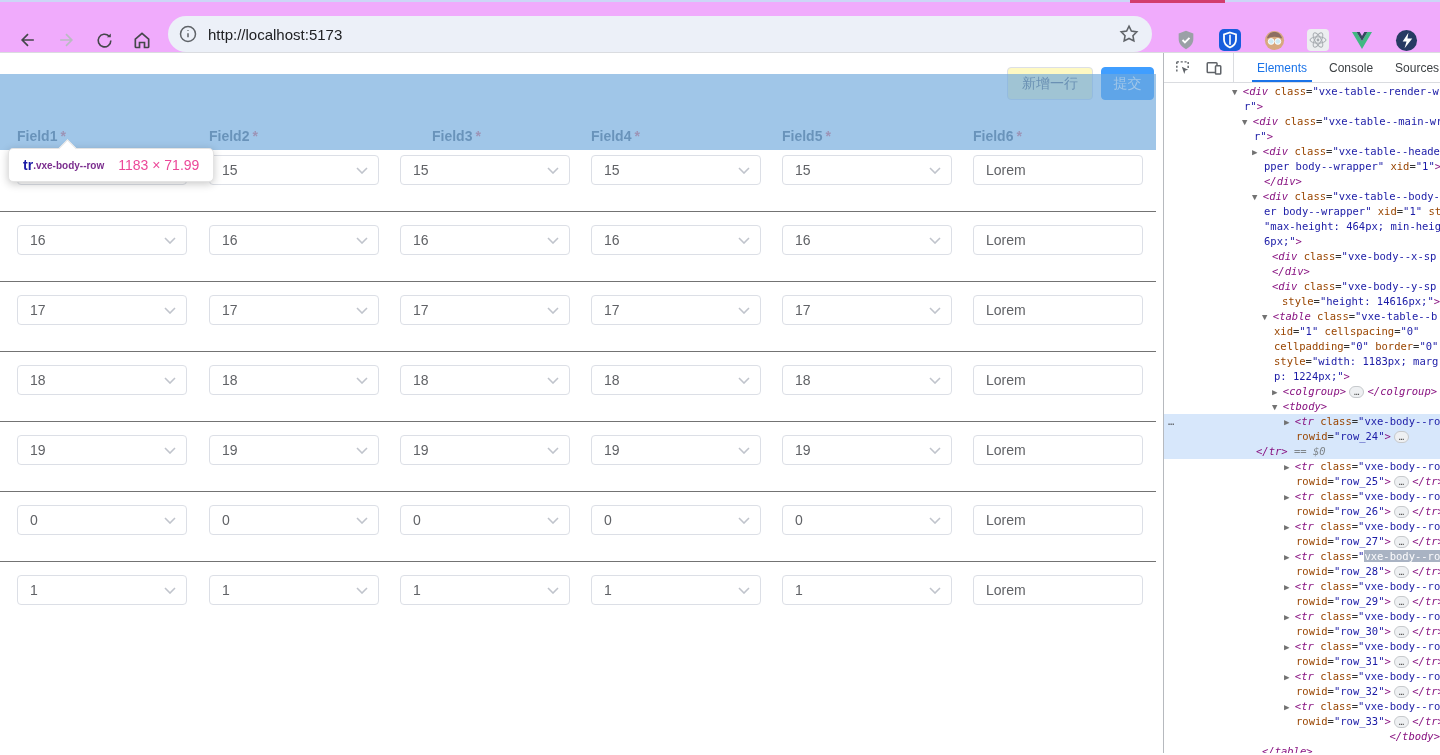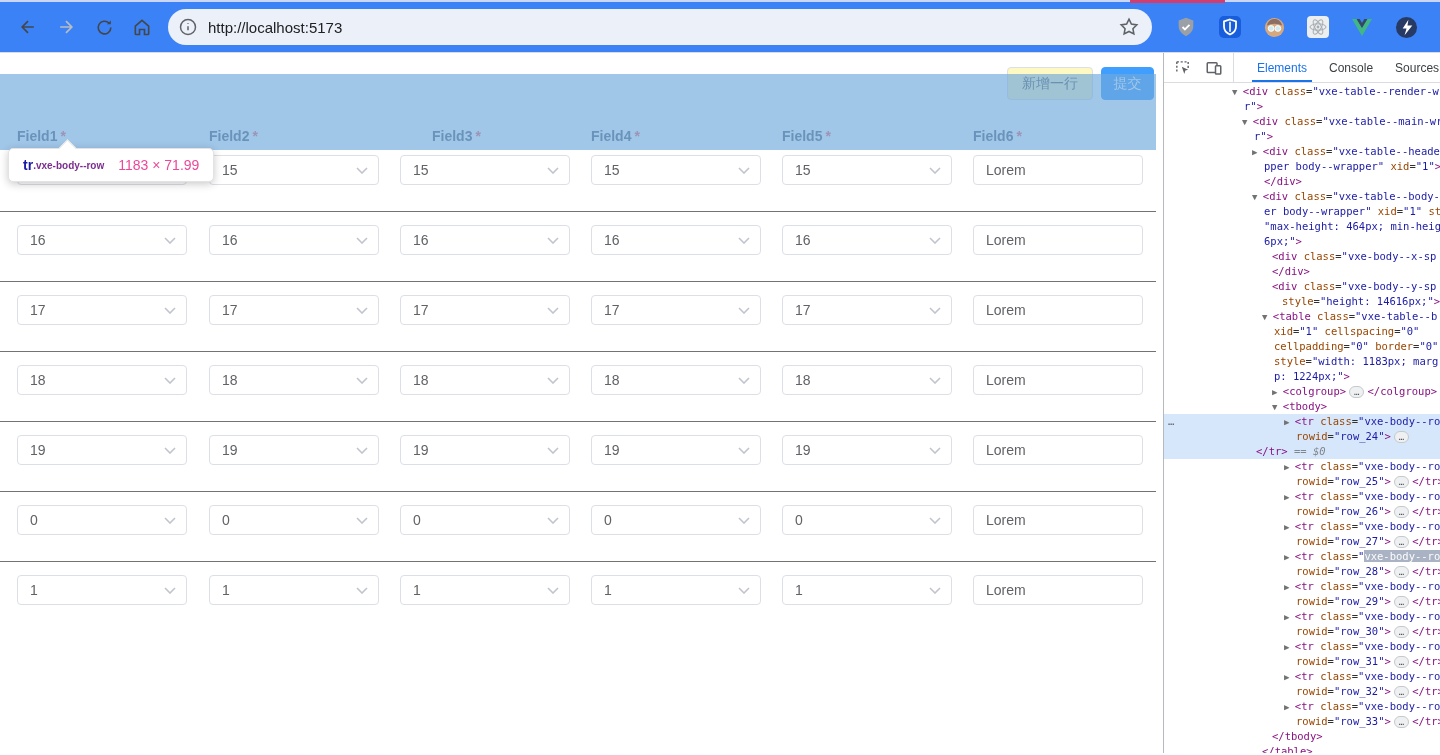--- a/index.html
+++ b/index.html
@@ -1,21 +1,21 @@
 <!DOCTYPE html>
 <html><head>
 <meta charset="utf-8">
 <style>
   * { margin:0; padding:0; box-sizing:border-box; }
   html,body { width:1440px; height:755px; overflow:hidden; background:#fff;
               font-family:"Liberation Sans", sans-serif; }
 
   
-  .toolbar { position:relative; height:53px; background:#3b82f6; border-bottom:1px solid #dadce0;
-             display:flex; align-items:center; border-top:2px solid #ccd6f6; }
+  .toolbar { position:relative; height:53px; background:#f0abfc; border-bottom:1px solid #dadce0;
+             display:flex; align-items:flex-end; border-top:2px solid #ccd6f6; }
   .tab-indicator { position:absolute; top:-2px; left:1130px; width:95px; height:3px; background:#d23d6d; }
   .nav-icons { display:flex; align-items:center; gap:14px; padding:0 14px 0 16px; }
   .nav-btn { width:24px; height:24px; display:flex; align-items:center; justify-content:center; color:#44474a; }
   .nav-btn.disabled { color:#b9bcc1; }
   .omnibox { height:36px; width:984px; background:#ecf0f8; border-radius:18px; display:flex;
              align-items:center; padding:0 12px 0 10px; }
   .omni-info { width:20px; height:20px; color:#5f6368; margin-right:10px; flex:none; }
   .omni-url { font-size:15px; color:#202124; flex:1; white-space:nowrap; overflow:hidden; }
   .omni-star { width:22px; height:22px; color:#5f6368; flex:none; }
   .ext-icons { display:flex; align-items:center; gap:20px; padding-left:22px; }
@@ -69,21 +69,21 @@
   .dt-tab { font-size:12px; color:#3c4043; display:flex; align-items:center; padding:0 9px; position:relative; }
   .dt-tab.active { color:#1a73e8; }
   .dt-tab.active::after { content:""; position:absolute; left:4px; right:4px; bottom:0; height:2px; background:#1a73e8; }
 
   .dt-code { flex:1; overflow:hidden; padding-top:1px;
              font-family:"DejaVu Sans Mono", monospace; font-size:10.5px; }
   .dt-line { height:15px; line-height:15px; white-space:pre; position:relative; overflow:hidden; }
   .dt-line.sel { background:#d7e7fb; }
   .gutter { position:absolute; left:4px; top:0; color:#5f6368; letter-spacing:1px; }
   .seg-a { color:#727272; font-size:9px; }
-  .seg-t { color:#881280; }
+  .seg-t { color:#881280;font-style:italic; }
   .seg-n { color:#994500; }
   .seg-v { color:#1a1aa6; }
   .seg-d { color:#303030; }
   .seg-g { color:#80868b; font-style:italic; }
   .seg-e { display:inline-block; background:#eef0f2; border:1px solid #c6c9cc; border-radius:7px;
            padding:0 4px; margin:0 3px; font-size:9px; line-height:11px; color:#555; height:12px; }
   .seg-hl { background:#a9b3c3; color:#fdfdfd; }
 </style>
 </head>
 <body>
@@ -576,17 +576,17 @@
         <div class="dt-line" style="padding-left: 120px;"><span class="seg-a">▶ </span><span class="seg-t">&lt;tr</span><span class="seg-d"> </span><span class="seg-n">class</span><span class="seg-d">=</span><span class="seg-v">"vxe-body--ro</span></div>
         <div class="dt-line" style="padding-left: 132px;"><span class="seg-n">rowid</span><span class="seg-d">=</span><span class="seg-v">"row_29"</span><span class="seg-t">&gt;</span><span class="seg-e">…</span><span class="seg-t">&lt;/tr&gt;</span></div>
         <div class="dt-line" style="padding-left: 120px;"><span class="seg-a">▶ </span><span class="seg-t">&lt;tr</span><span class="seg-d"> </span><span class="seg-n">class</span><span class="seg-d">=</span><span class="seg-v">"vxe-body--ro</span></div>
         <div class="dt-line" style="padding-left: 132px;"><span class="seg-n">rowid</span><span class="seg-d">=</span><span class="seg-v">"row_30"</span><span class="seg-t">&gt;</span><span class="seg-e">…</span><span class="seg-t">&lt;/tr&gt;</span></div>
         <div class="dt-line" style="padding-left: 120px;"><span class="seg-a">▶ </span><span class="seg-t">&lt;tr</span><span class="seg-d"> </span><span class="seg-n">class</span><span class="seg-d">=</span><span class="seg-v">"vxe-body--ro</span></div>
         <div class="dt-line" style="padding-left: 132px;"><span class="seg-n">rowid</span><span class="seg-d">=</span><span class="seg-v">"row_31"</span><span class="seg-t">&gt;</span><span class="seg-e">…</span><span class="seg-t">&lt;/tr&gt;</span></div>
         <div class="dt-line" style="padding-left: 120px;"><span class="seg-a">▶ </span><span class="seg-t">&lt;tr</span><span class="seg-d"> </span><span class="seg-n">class</span><span class="seg-d">=</span><span class="seg-v">"vxe-body--ro</span></div>
         <div class="dt-line" style="padding-left: 132px;"><span class="seg-n">rowid</span><span class="seg-d">=</span><span class="seg-v">"row_32"</span><span class="seg-t">&gt;</span><span class="seg-e">…</span><span class="seg-t">&lt;/tr&gt;</span></div>
         <div class="dt-line" style="padding-left: 120px;"><span class="seg-a">▶ </span><span class="seg-t">&lt;tr</span><span class="seg-d"> </span><span class="seg-n">class</span><span class="seg-d">=</span><span class="seg-v">"vxe-body--ro</span></div>
         <div class="dt-line" style="padding-left: 132px;"><span class="seg-n">rowid</span><span class="seg-d">=</span><span class="seg-v">"row_33"</span><span class="seg-t">&gt;</span><span class="seg-e">…</span><span class="seg-t">&lt;/tr&gt;</span></div>
-        <div class="dt-line" style="padding-left: 108px;"><span class="seg-t">&lt;/tbody&gt;</span></div>
+        <div class="dt-line" style="padding-left: 108px; text-align: right;"><span class="seg-t">&lt;/tbody&gt;</span></div>
         <div class="dt-line" style="padding-left: 98px;"><span class="seg-t">&lt;/table&gt;</span></div>
       </div>
   </div>
 </div>
 
 </body></html>

